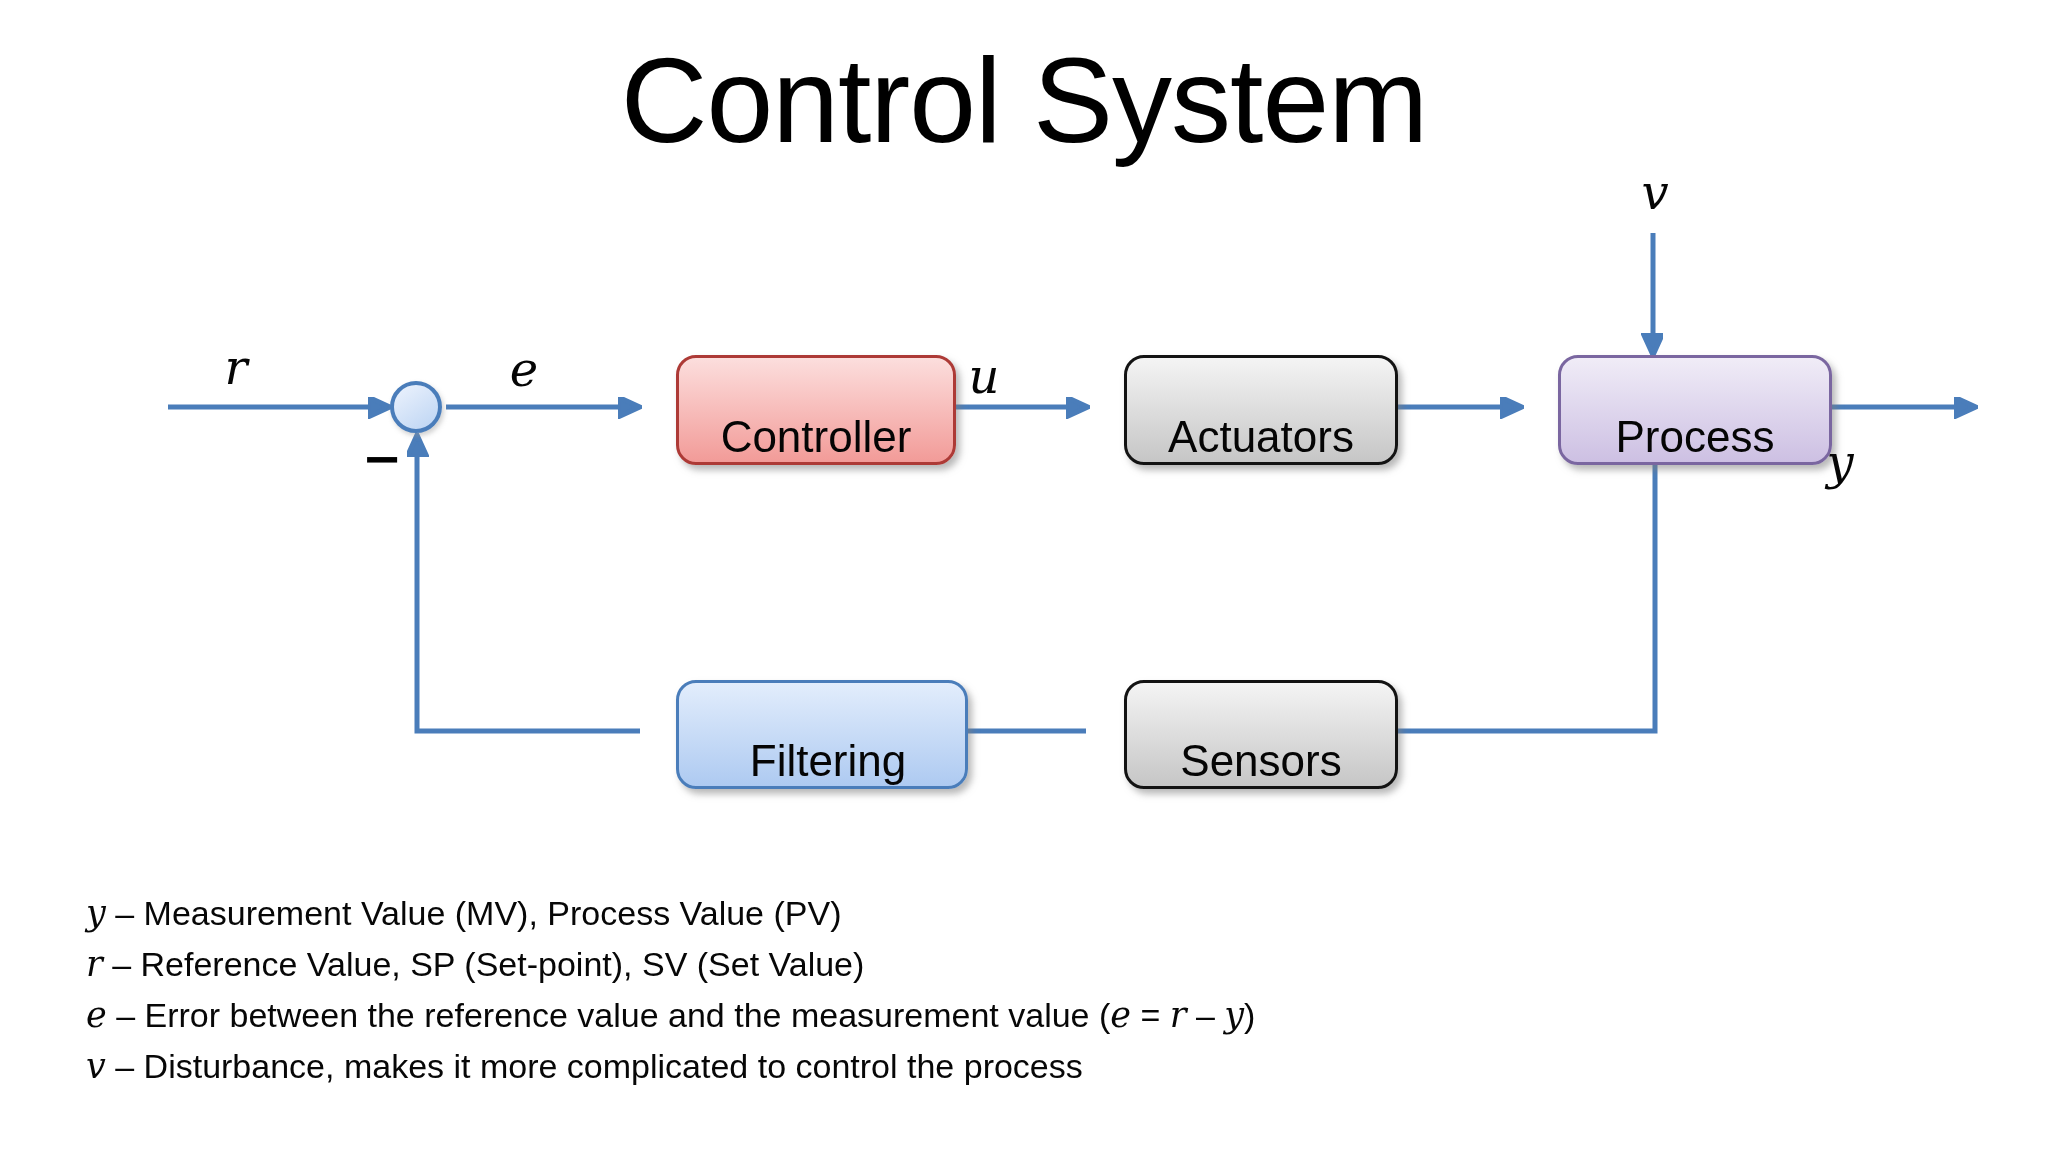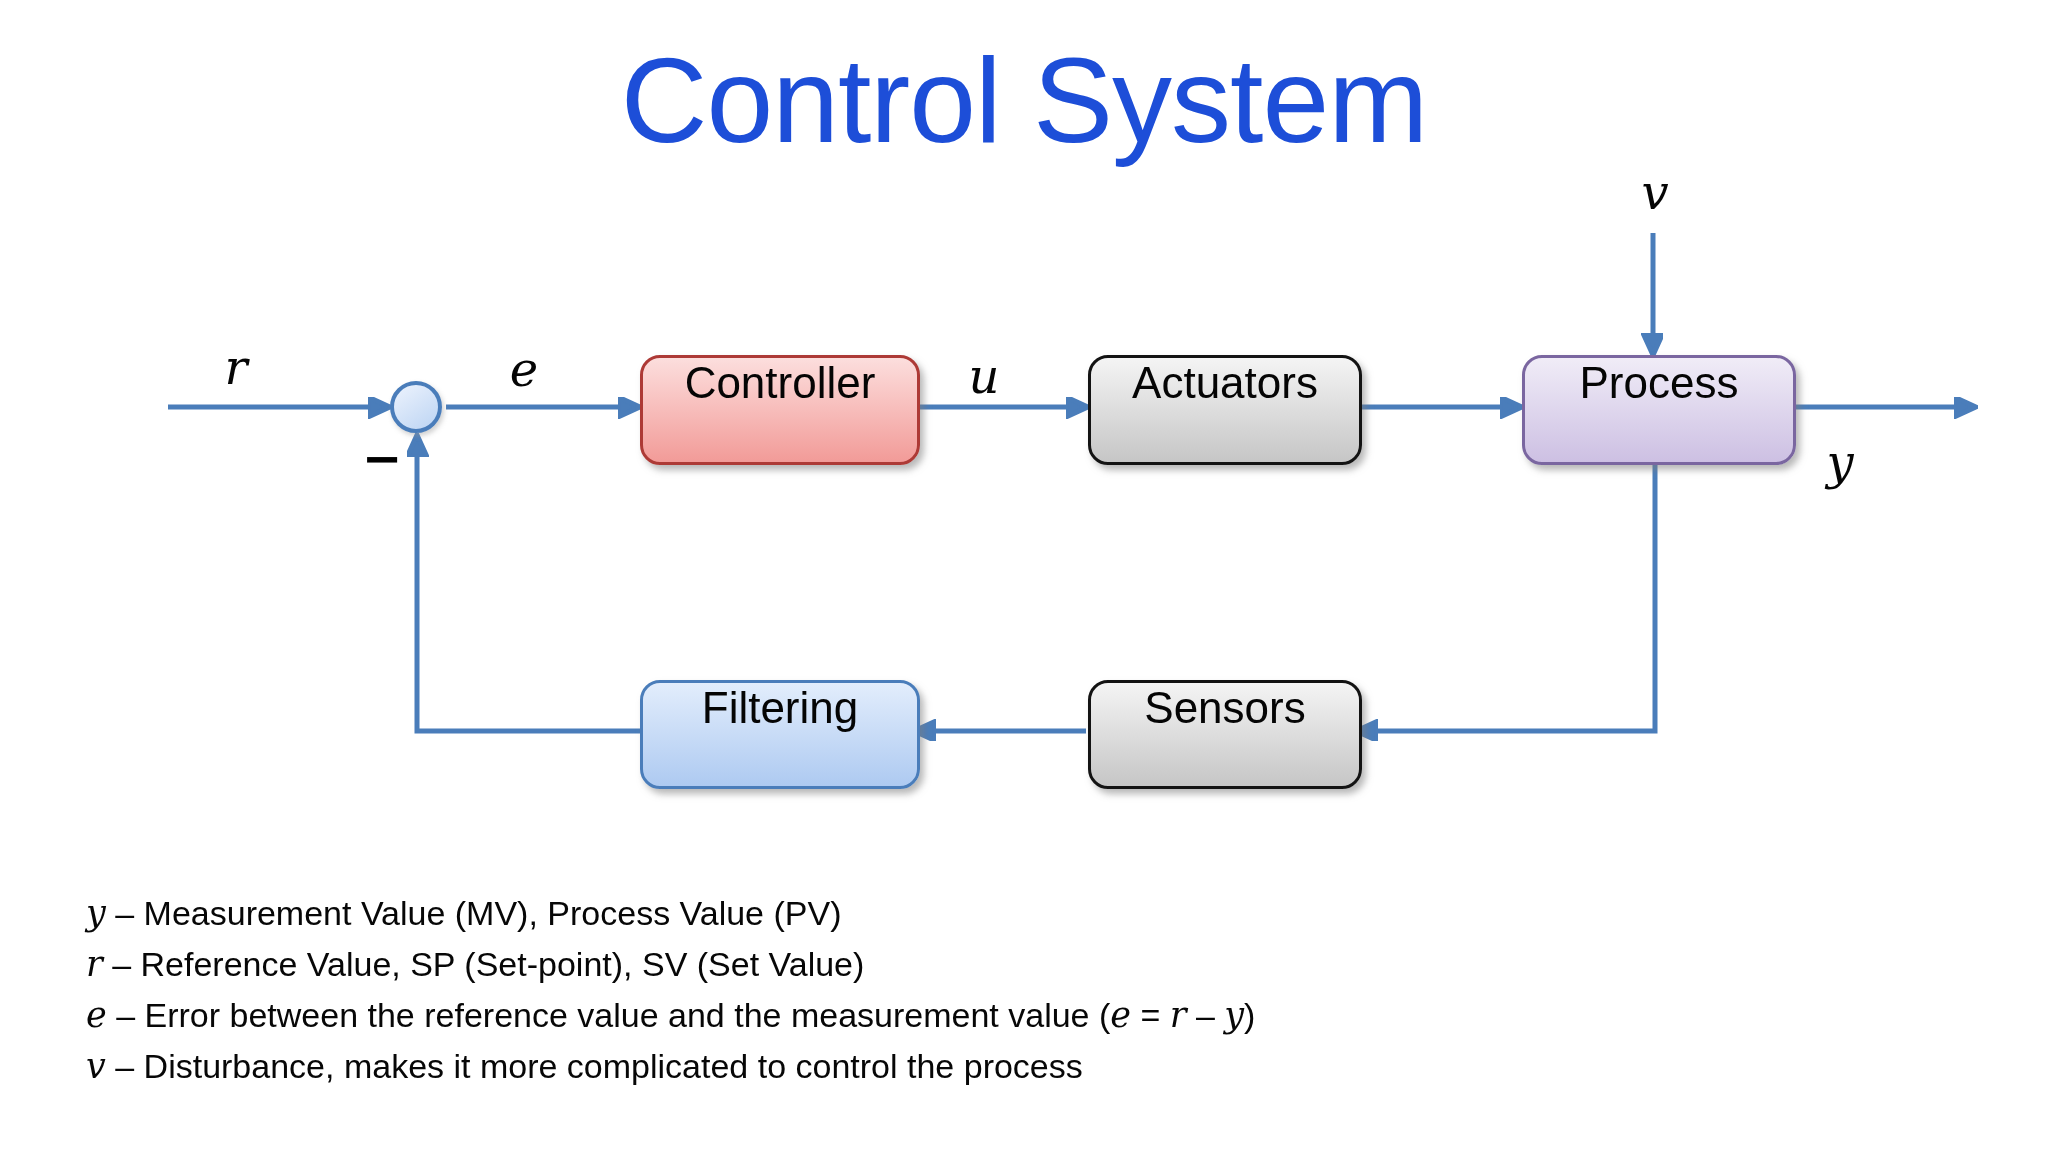--- a/index.html
+++ b/index.html
@@ -1,36 +1,36 @@
 <!DOCTYPE html>
 <html style="--ink: #000000; --line: #4a7dba; --controllerTop: #fcdedd; --controllerBottom: #f29b98; --controllerBorder: #ad3a36; --grayTop: #f4f4f4; --grayBottom: #c6c6c6; --grayBorder: #131313; --processTop: #f0ecf7; --processBottom: #cdc0e3; --processBorder: #7a66a0; --blueTop: #e2edfc; --blueBottom: #aecaf1; --blueBorder: #4a7dba; --sumTop: #edf3fd; --sumBottom: #bcd4f3;"><head>
 <meta charset="utf-8">
 <style>
   html,body{margin:0;padding:0;background:#ffffff;}
   .stage{position:relative;width:2048px;height:1152px;background:#ffffff;overflow:hidden;
          font-family:"Liberation Sans",sans-serif;color:var(--ink,#000);}
   .title{position:absolute;left:0;top:34px;width:100%;text-align:center;
-         font-size:120px;line-height:1.1;font-weight:400;letter-spacing:-1px;color:#1d4ed8;}
+         font-size:120px;line-height:1.1;font-weight:400;letter-spacing:-1px;color:#000000;}
   .wires{position:absolute;left:0;top:0;width:2048px;height:1152px;}
   .wires path{stroke:var(--line,#4a7dba);stroke-width:5;fill:none;}
-  .block{position:absolute;display:flex;align-items:flex-start;justify-content:center;
+  .block{position:absolute;display:flex;align-items:flex-end;justify-content:center;
          border-radius:20px;border:3px solid #000;font-size:44px;color:#050505;
-         box-shadow:4px 5px 7px rgba(125,125,125,.55);}
+         box-shadow:4px 5px 7px rgba(125,125,125,.55);margin-left:36px;}
   .block-controller{left:640px;top:355px;width:274px;height:104px;
          background:linear-gradient(to bottom,var(--controllerTop),var(--controllerBottom));
          border-color:var(--controllerBorder);}
   .block-actuators{left:1088px;top:355px;width:268px;height:104px;
          background:linear-gradient(to bottom,var(--grayTop),var(--grayBottom));
          border-color:var(--grayBorder);}
   .block-process{left:1522px;top:355px;width:268px;height:104px;
          background:linear-gradient(to bottom,var(--processTop),var(--processBottom));
          border-color:var(--processBorder);}
   .block-filtering{left:640px;top:680px;width:274px;height:103px;
          background:linear-gradient(to bottom,var(--blueTop),var(--blueBottom));
-         border-color:var(--blueBorder);}
+         border-color:var(--blueBorder);padding-left:12px;}
   .block-sensors{left:1088px;top:680px;width:268px;height:103px;
          background:linear-gradient(to bottom,var(--grayTop),var(--grayBottom));
          border-color:var(--grayBorder);}
   .sum{position:absolute;left:390px;top:381px;width:52px;height:52px;border-radius:50%;
        border:4px solid var(--line,#4a7dba);box-sizing:border-box;
        background:linear-gradient(145deg,var(--sumTop),var(--sumBottom));
        box-shadow:2px 3px 5px rgba(150,150,150,.45);}
   .sig{position:absolute;transform:translate(-50%,-50%);
        font-family:"DejaVu Serif",serif;font-style:italic;font-size:48px;color:#050505;}
   .minus{position:absolute;transform:translate(-50%,-50%);

